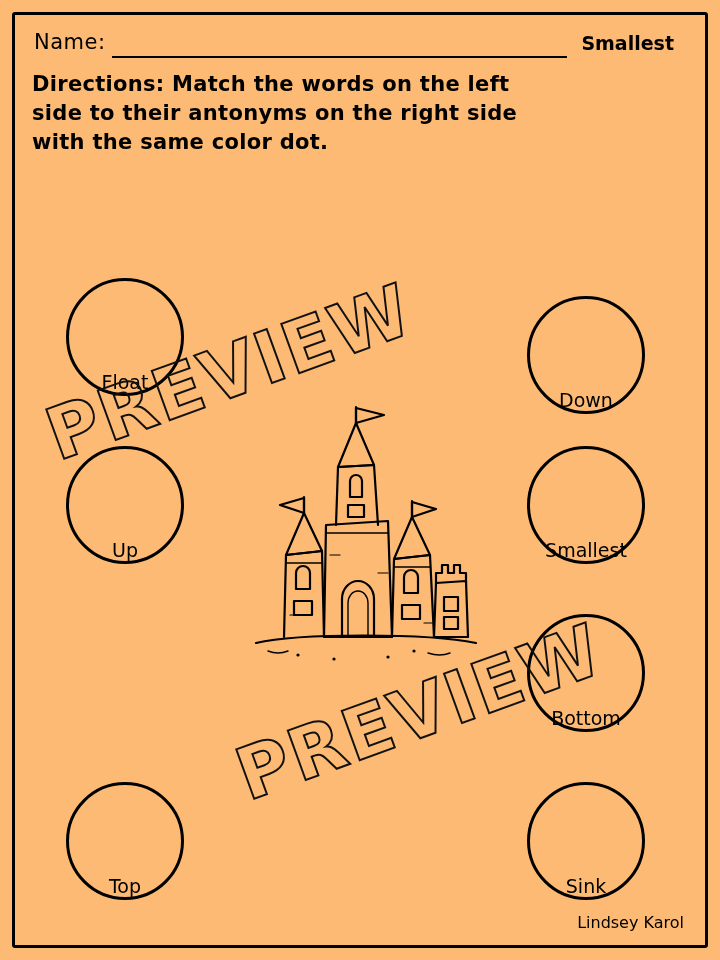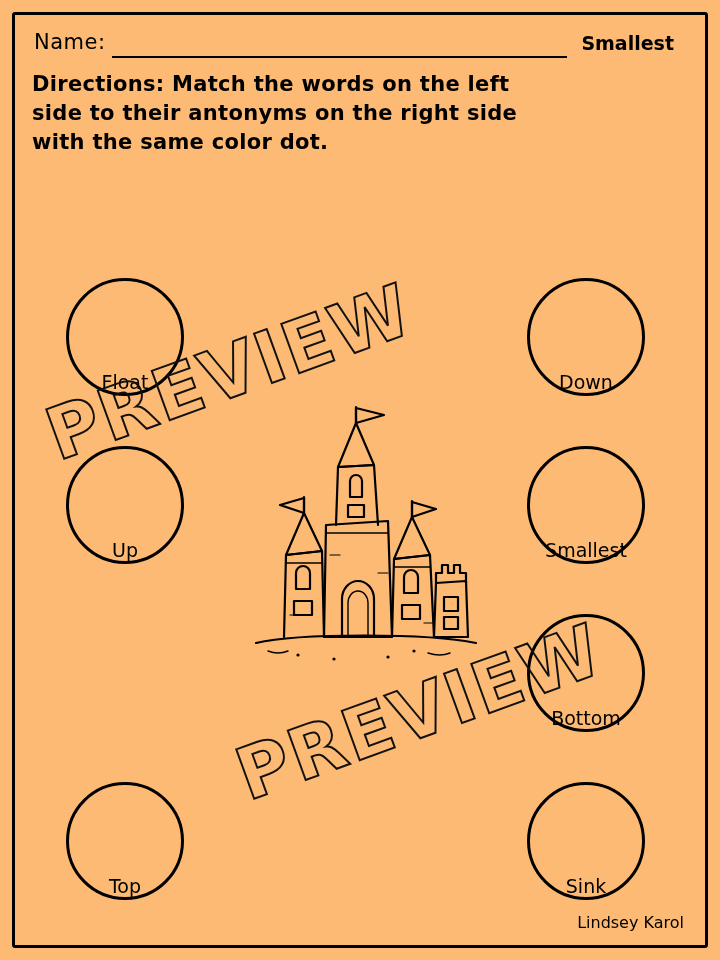--- a/index.html
+++ b/index.html
@@ -150,21 +150,21 @@
   <div class="circle" style="left:66px; top:278px;">
     <span>Float</span>
   </div>
   <div class="circle" style="left:66px; top:446px;">
     <span>Up</span>
   </div>
   <div class="circle" style="left:66px; top:782px;">
     <span>Top</span>
   </div>
 
-  <div class="circle" style="left:527px; top:278px;">
+  <div class="circle" style="left:527px; top:296px;">
     <span>Down</span>
   </div>
   <div class="circle" style="left:527px; top:446px;">
     <span>Smallest</span>
   </div>
   <div class="circle" style="left:527px; top:614px;">
     <span>Bottom</span>
   </div>
   <div class="circle" style="left:527px; top:782px;">
     <span>Sink</span>

